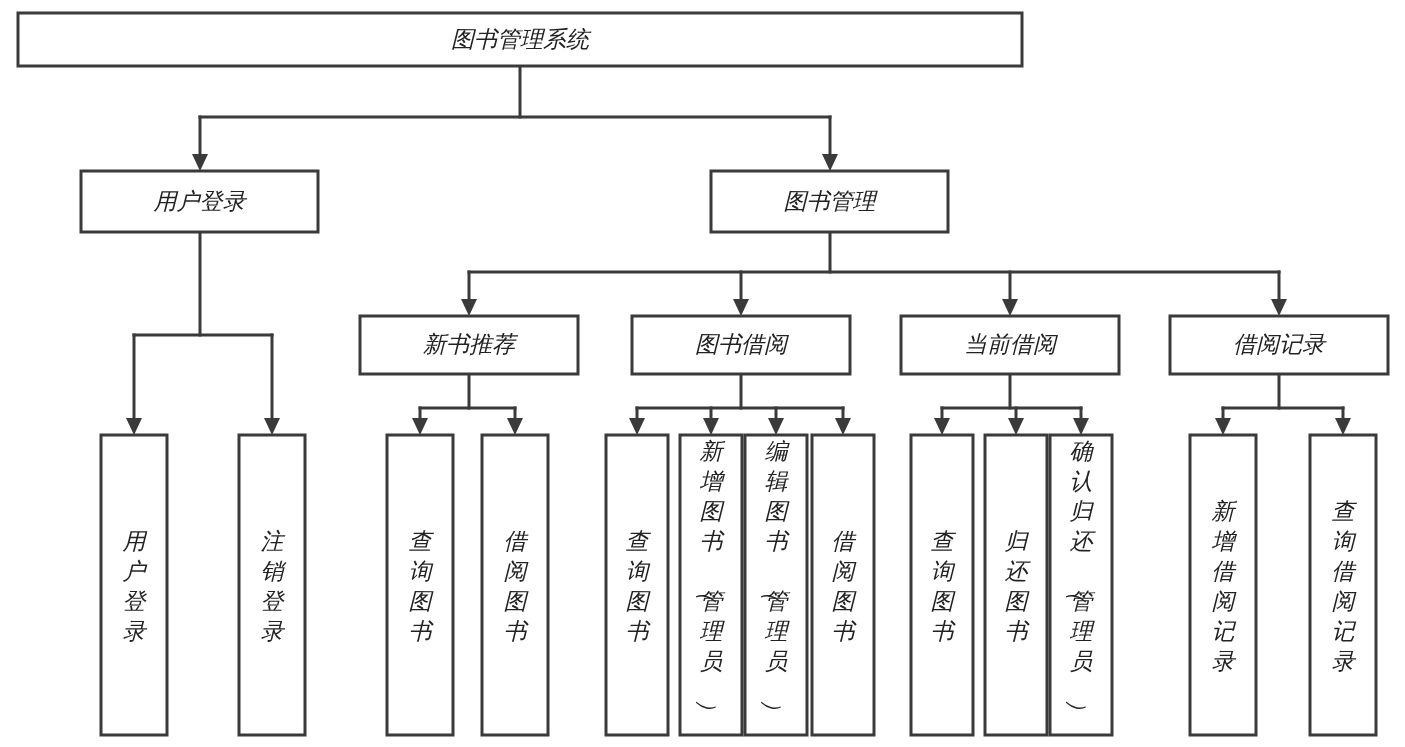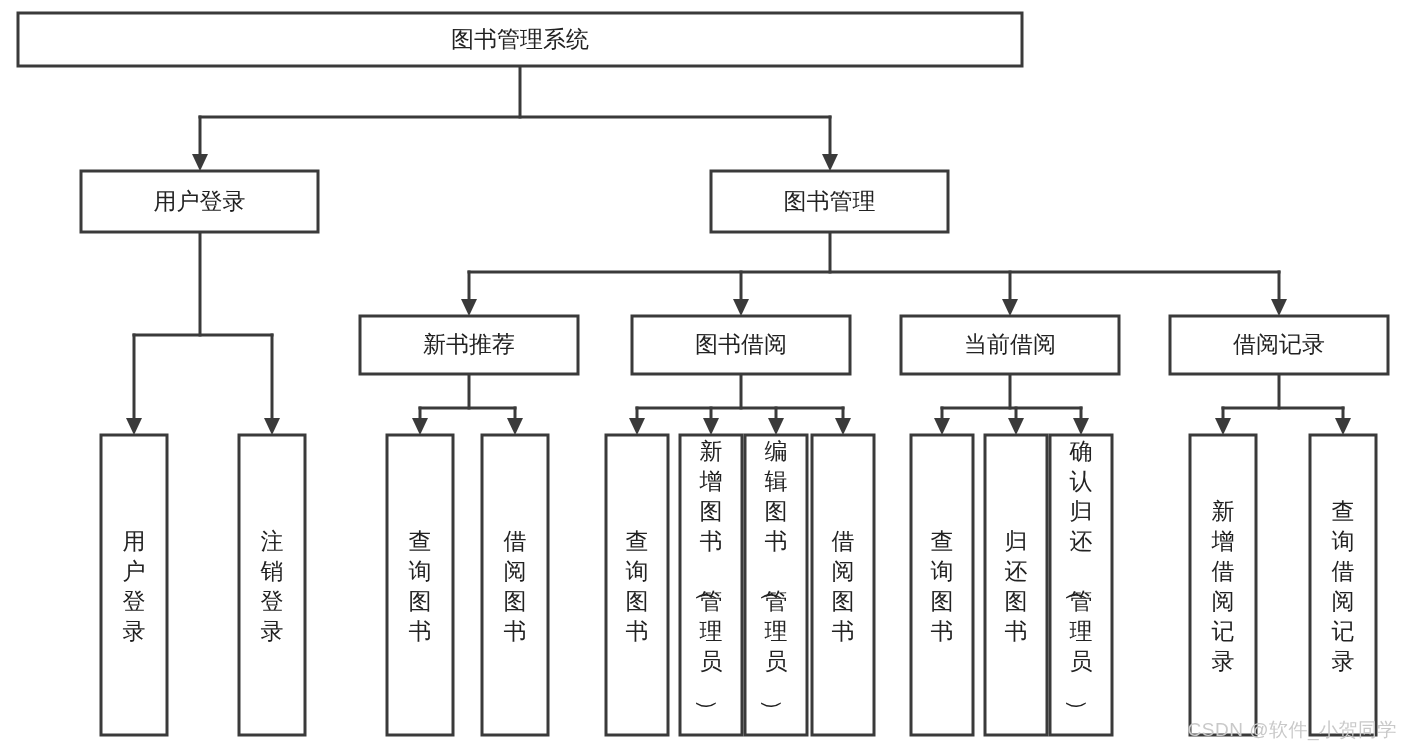--- a/index.html
+++ b/index.html
@@ -11,20 +11,21 @@
     width: 1405px;
     height: 747px;
     font-family: "Liberation Sans", "DejaVu Sans", sans-serif;
     overflow: hidden;
     position: relative;
   }
   #diagram-root {
     position: relative;
     width: 1405px;
     height: 747px;
+    font-style: italic;
   }
   svg.diagram-canvas {
     position: absolute;
     top: 0;
     left: 0;
     width: 1405px;
     height: 747px;
   }
   .node-box {
     fill: #ffffff;
@@ -210,14 +211,13 @@
       </g>
       <g>
         <rect class="node-box" x="1190" y="435" width="66" height="300"></rect>
         <text class="node-label-v" x="1223" y="519"><tspan x="1223" dy="0">新</tspan><tspan x="1223" dy="30">增</tspan><tspan x="1223" dy="30">借</tspan><tspan x="1223" dy="30">阅</tspan><tspan x="1223" dy="30">记</tspan><tspan x="1223" dy="30">录</tspan></text>
       </g>
       <g>
         <rect class="node-box" x="1310" y="435" width="66" height="300"></rect>
         <text class="node-label-v" x="1343" y="519"><tspan x="1343" dy="0">查</tspan><tspan x="1343" dy="30">询</tspan><tspan x="1343" dy="30">借</tspan><tspan x="1343" dy="30">阅</tspan><tspan x="1343" dy="30">记</tspan><tspan x="1343" dy="30">录</tspan></text>
       </g>
     </svg>
-  <div class="watermark">CSDN @软件_小贺同学</div>
 </div>
 
 </body></html>

